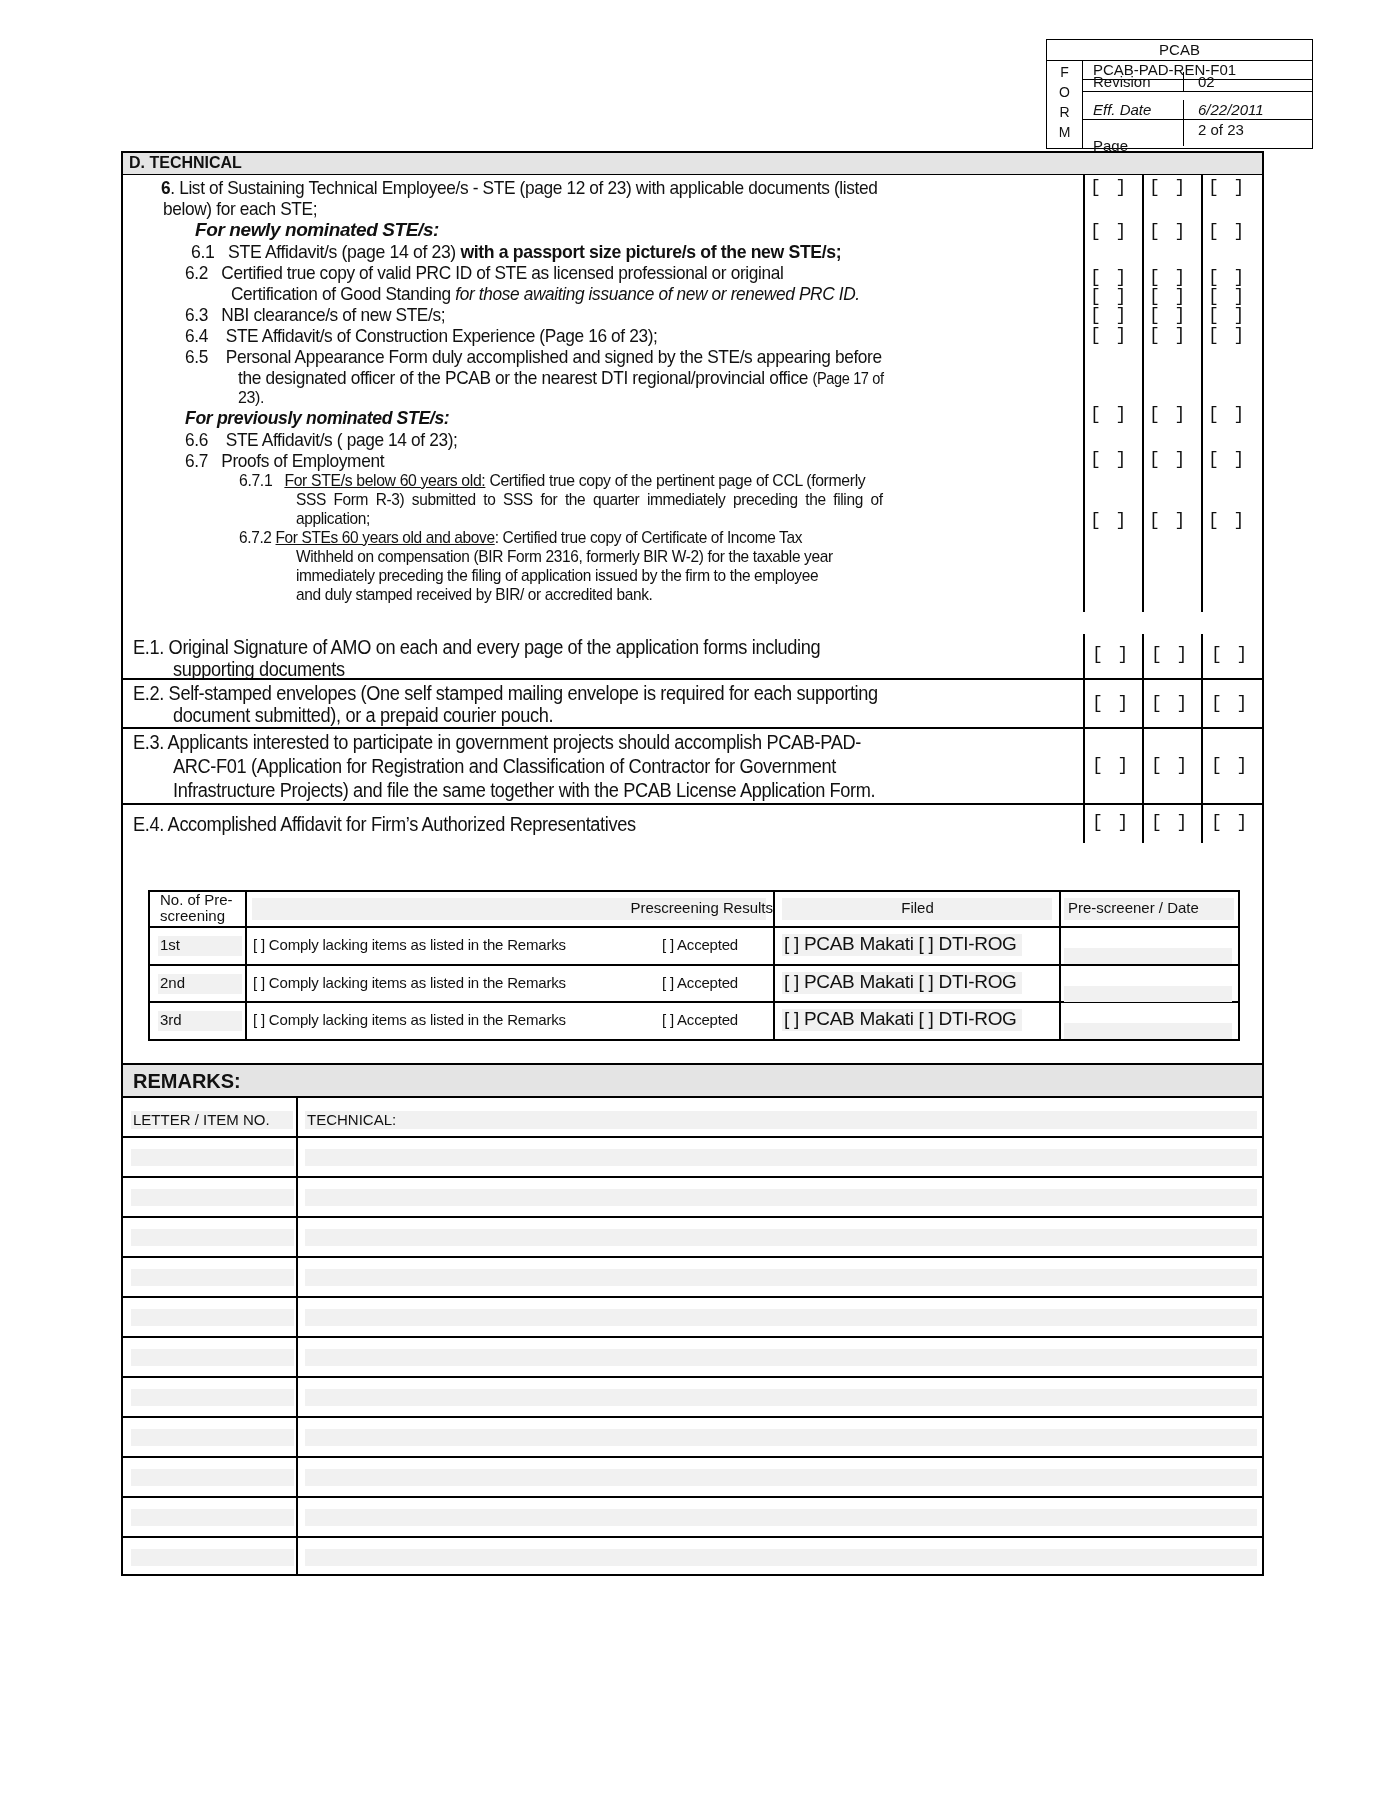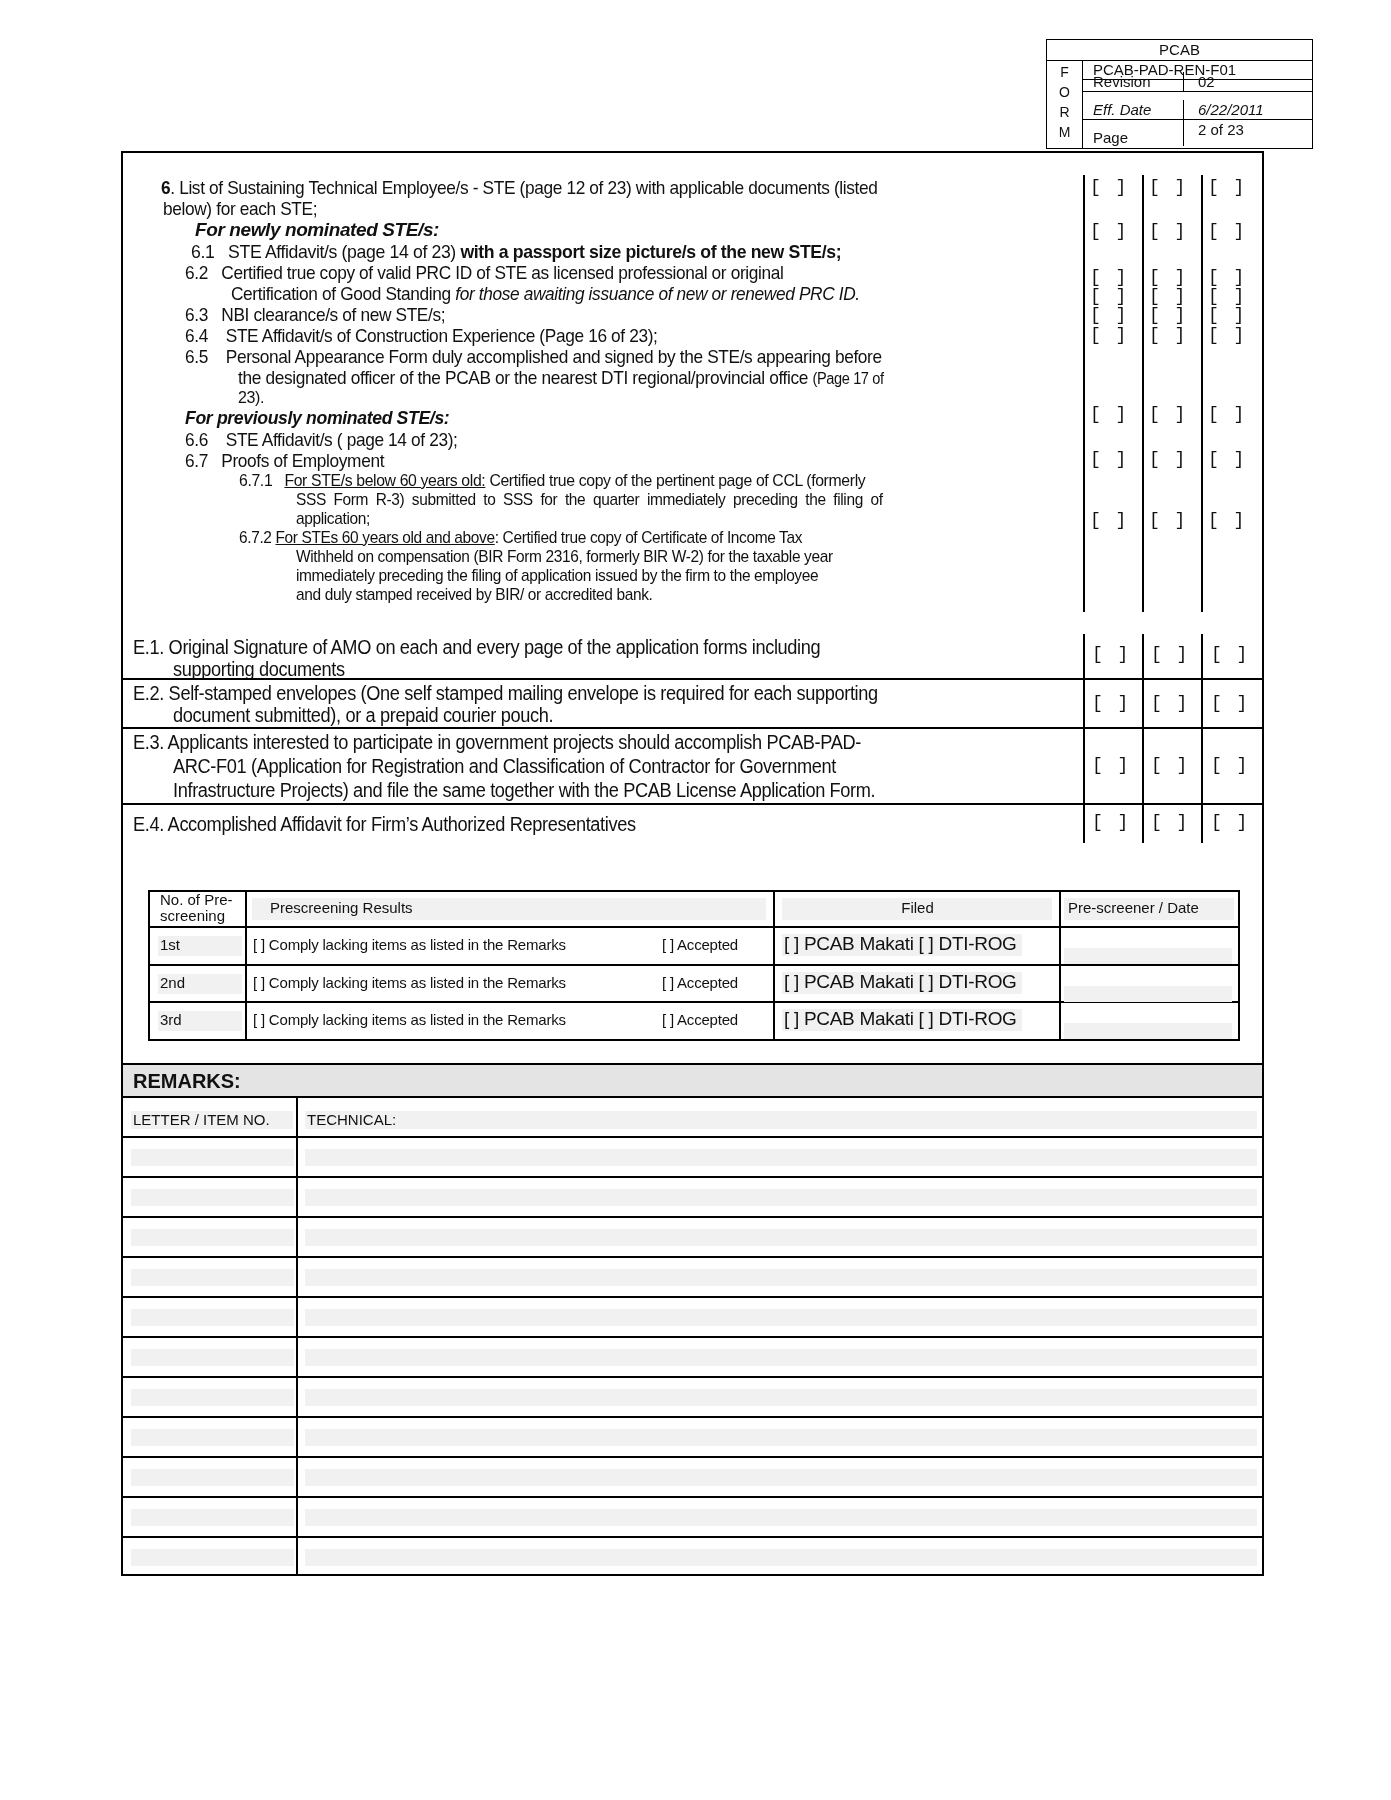--- a/index.html
+++ b/index.html
@@ -44,27 +44,28 @@
   </div>
   <div class="row" style="top:32px;">
     <span class="lbl">Revision</span>
     <span class="val">02</span>
   </div>
   <div class="row" style="top:60px;font-style:italic;">
     <span class="lbl">Eff. Date</span>
     <span class="val">6/22/2011</span>
   </div>
   <div class="row" style="top:80px;">
-    <span class="lbl" style="top:8px;">Page</span>
+    <span class="lbl" style="top:16px;">Page</span>
     <span class="val">2 of 23</span>
   </div>
 </div>
 
 <div id="main" class="abs">
 
+  <div class="secthead" style="top:0; height:22px; font-size:16px; line-height:20px; padding-left:6px; border-top:none;">D. TECHNICAL</div>
 
   <div class="vline" style="left:960px; top:22px; height:437px;"></div>
   <div class="vline" style="left:1019px; top:22px; height:437px;"></div>
   <div class="vline" style="left:1078px; top:22px; height:437px;"></div>
 
   <div>
     <div class="txt" style="left:38px; top:24px; transform:scaleX(0.91); transform-origin:left top;">
       <span class="b">6</span><span>. List of Sustaining Technical Employee/s - STE (page 12 of 23)  with applicable documents (listed</span>
     </div>
     <div class="txt" style="left:40px; top:45px; transform:scaleX(0.91); transform-origin:left top;">below) for each STE;</div>
@@ -217,21 +218,21 @@
     <div class="vline" style="left:909px; top:0; height:147px;"></div>
     <div class="hline" style="left:0; top:34px; width:1088px;"></div>
     <div class="hline" style="left:0; top:72px; width:1088px;"></div>
     <div class="hline" style="left:0; top:109px; width:1088px;"></div>
 
     <div class="txt" style="left:10px; top:0; font-size:15px; line-height:16px; letter-spacing:0;">
       <div>No. of Pre-</div>
       <div>screening</div>
     </div>
     <div class="gray-field" style="left:102px; top:6px; width:514px; height:22px;"></div>
-    <div class="txt" style="left:98px; width:525px; top:7px; font-size:15px; text-align:left; letter-spacing:0;margin-left:22px;">Prescreening Results</div>
+    <div class="txt" style="left:98px; width:525px; top:7px; font-size:15px; text-align:right; letter-spacing:0;">Prescreening Results</div>
     <div class="gray-field" style="left:632px; top:6px; width:270px; height:22px;"></div>
     <div class="txt" style="left:625px; width:285px; top:7px; font-size:15px; text-align:center; letter-spacing:0;">Filed</div>
     <div class="gray-field" style="left:914px; top:6px; width:170px; height:22px;"></div>
     <div class="txt" style="left:918px; top:7px; font-size:15px; letter-spacing:0;">Pre-screener / Date</div>
 
     <div id="prescreen-rows">
         <div class="gray-field" style="left:8px; top:44px; width:84px; height:20px;"></div>
         <div class="txt" style="left:10px; top:44px; font-size:15px; letter-spacing:0;">1st</div>
         <div class="txt" style="left:103px; top:44px; font-size:15px; letter-spacing:-0.2px;">[ ] Comply lacking  items  as listed in the Remarks</div>
         <div class="txt" style="left:512px; top:44px; font-size:15px; letter-spacing:-0.2px;">[ ] Accepted</div>

